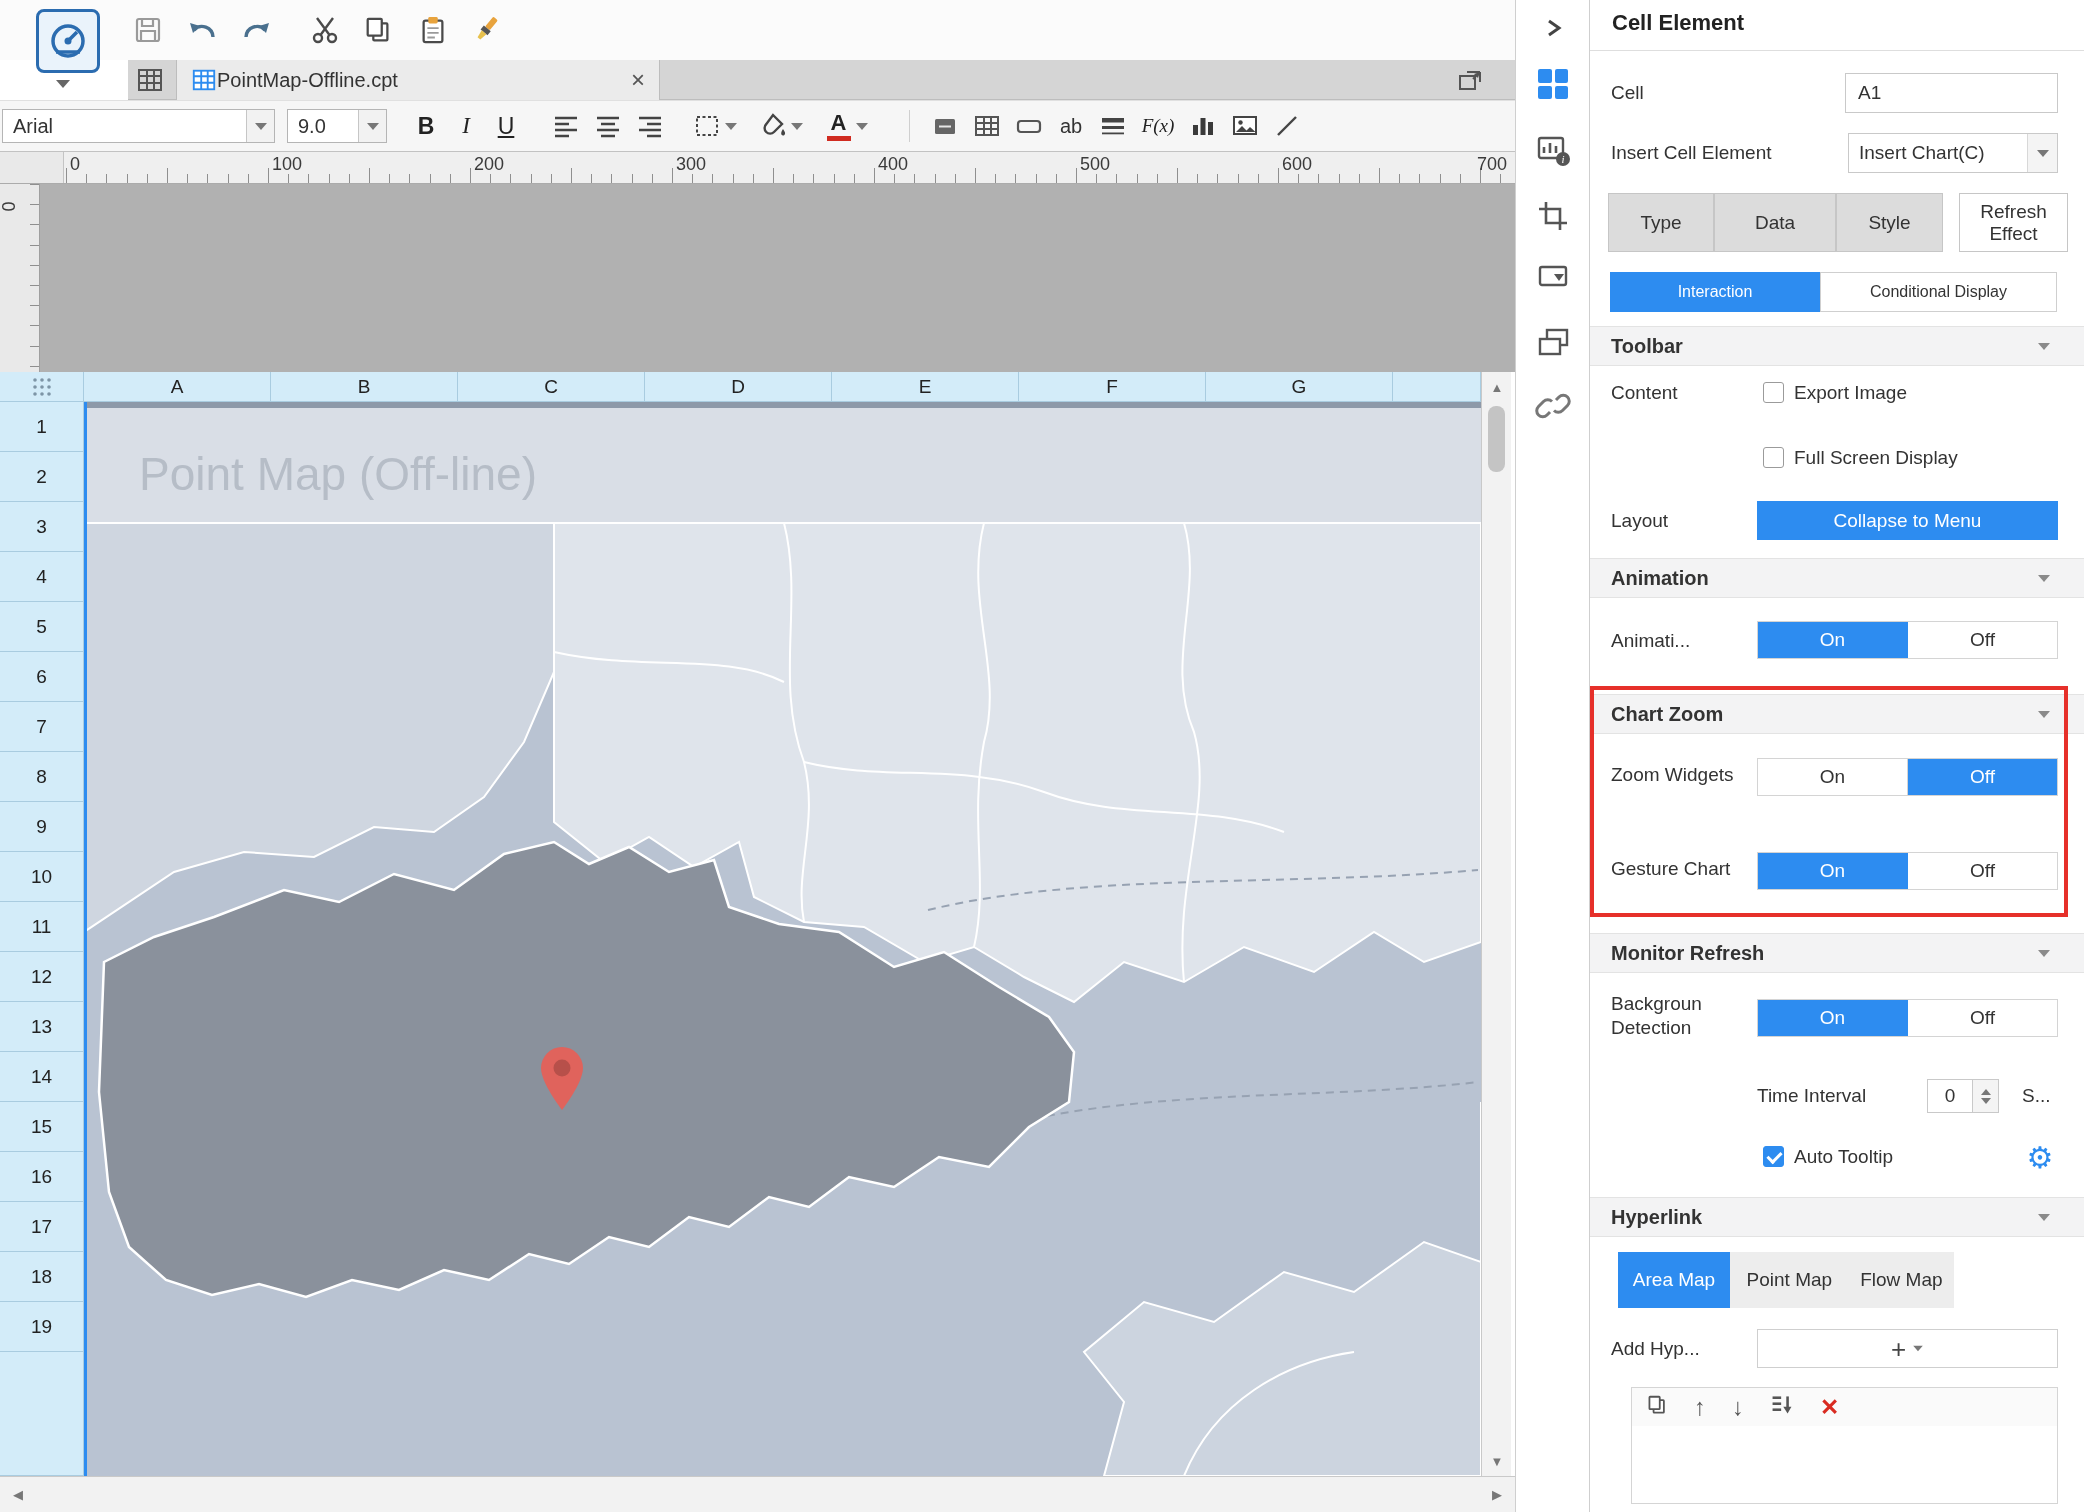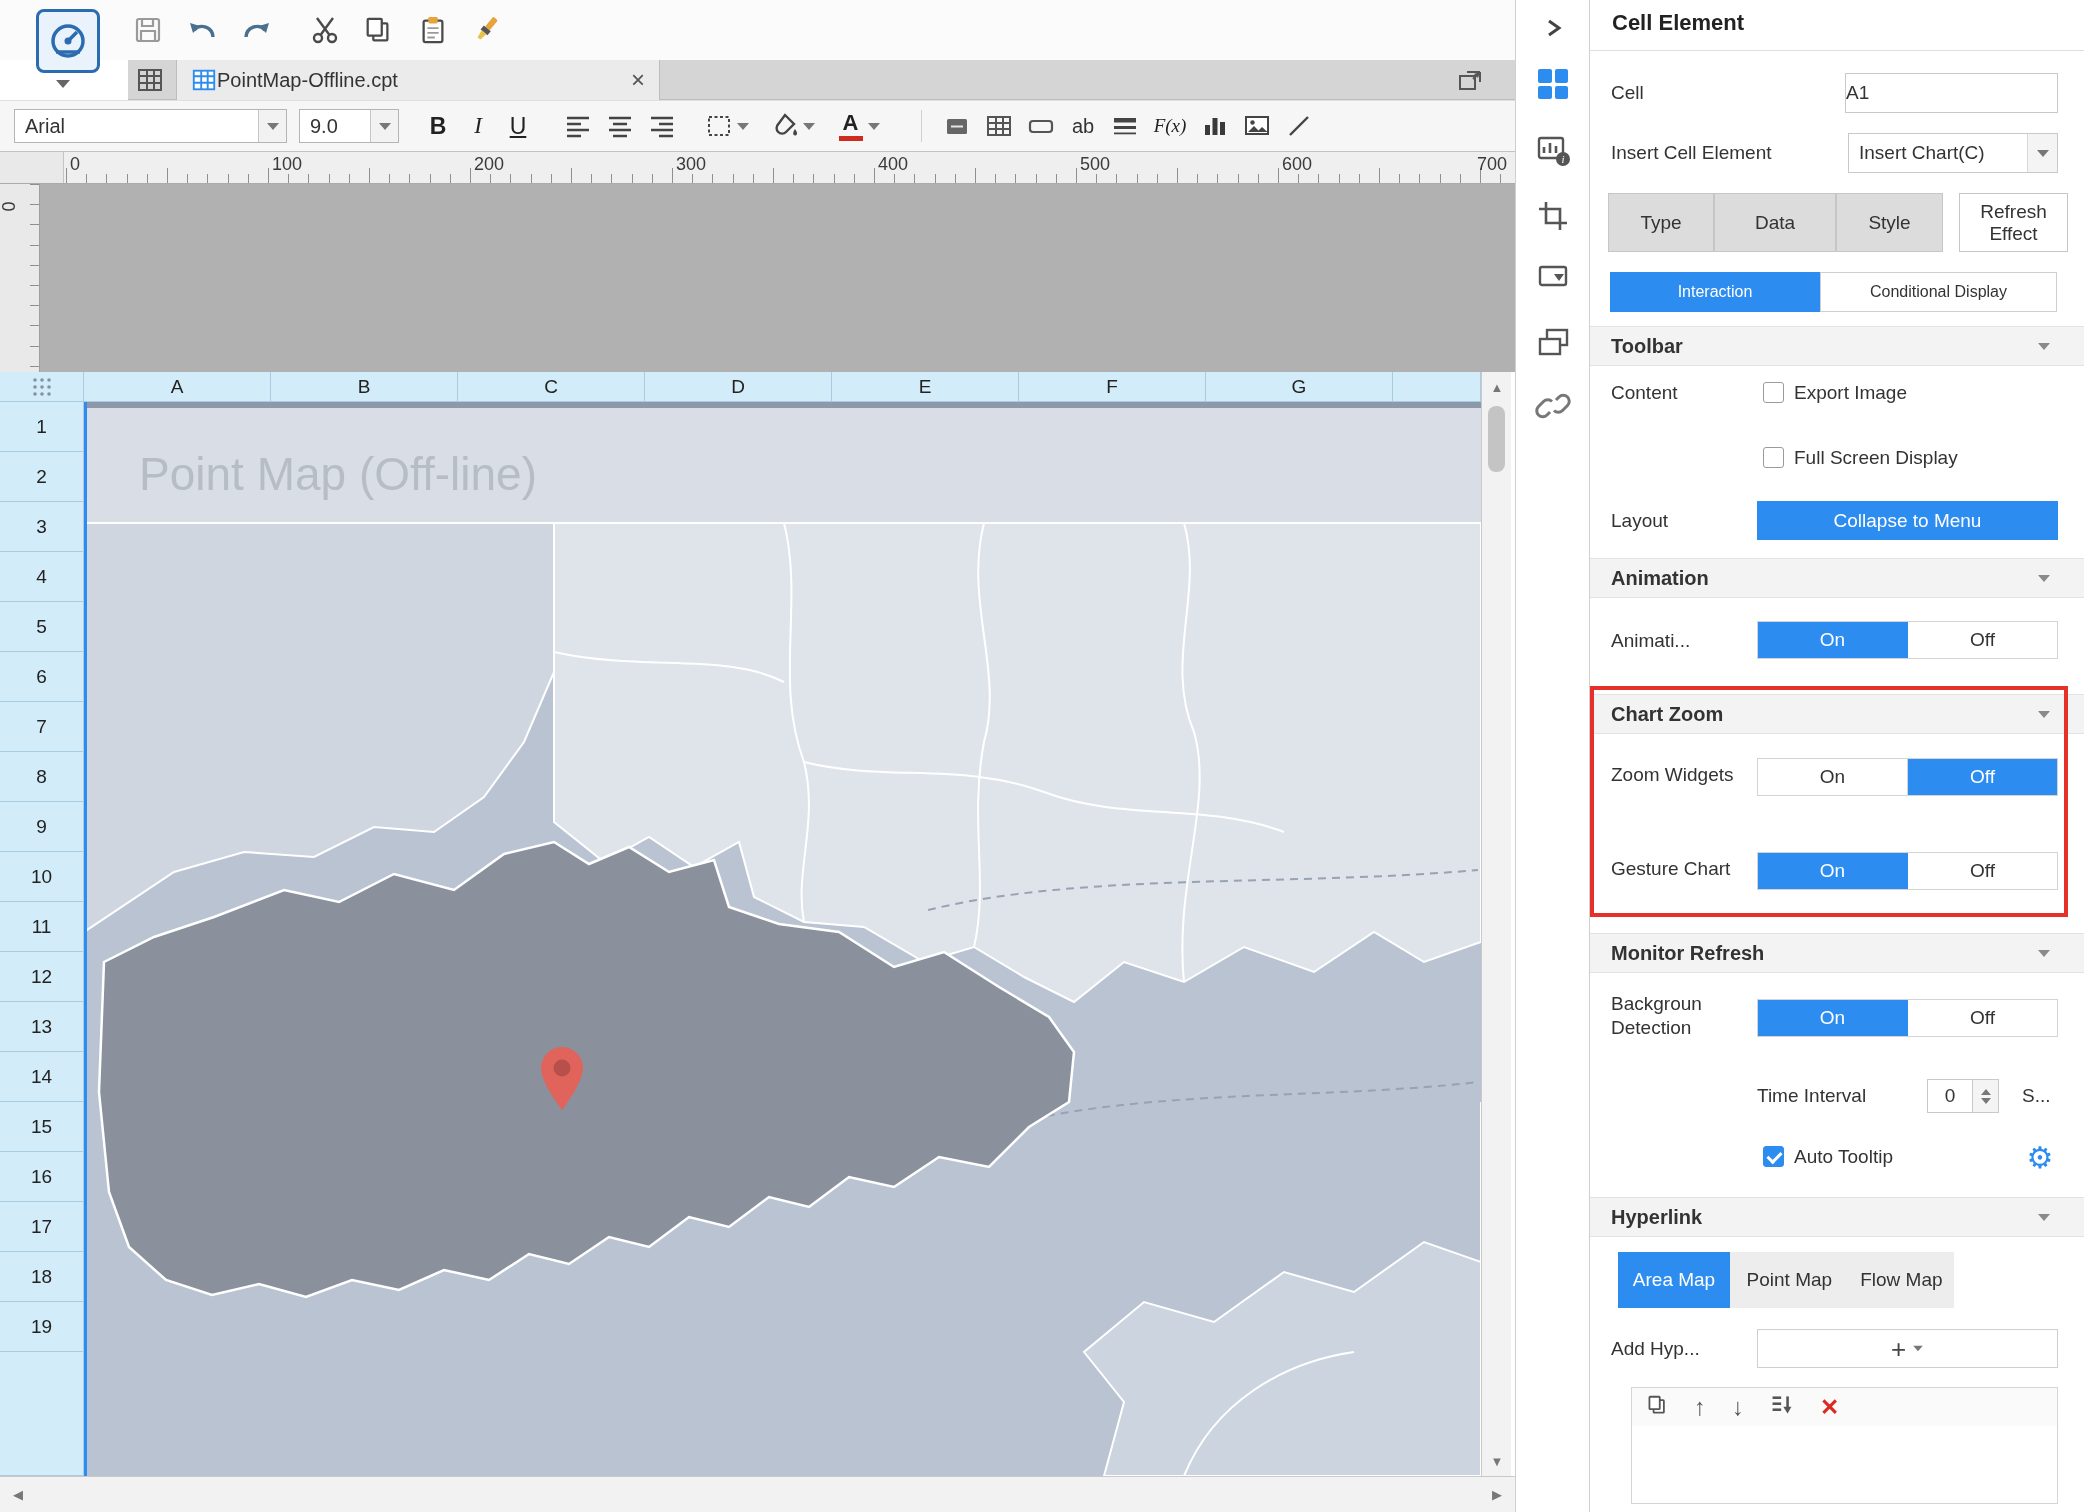--- a/index.html
+++ b/index.html
@@ -15,21 +15,21 @@
   .app-icon{position:absolute;left:36px;top:9px;width:64px;height:64px;border:3px solid #2b6cb0;border-radius:8px;background:#eaf3fb;display:flex;align-items:center;justify-content:center;}
   .app-caret{position:absolute;left:56px;top:80px;width:0;height:0;border-left:7px solid transparent;border-right:7px solid transparent;border-top:8px solid #666;}
 
   
   .tab-bar{position:absolute;left:128px;top:60px;width:1387px;height:40px;background:#d5d5d5;border-bottom:1px solid #bdbdbd;}
   .tab{position:absolute;left:48px;top:0;width:484px;height:40px;background:#ebebeb;border-right:1px solid #bdbdbd;border-left:1px solid #bdbdbd;display:flex;align-items:center;padding:0 14px;}
   .tab-title{font-size:20px;color:#333;}
   .tab-close{margin-left:auto;font-size:24px;color:#555;cursor:pointer;line-height:1;}
 
   
-  .fmt-bar{position:absolute;left:0;top:100px;width:1515px;height:52px;background:#f6f6f6;border-top:1px solid #e0e0e0;border-bottom:1px solid #c2c2c2;display:flex;align-items:center;padding-left:14px;}
+  .fmt-bar{position:absolute;left:0;top:100px;width:1515px;height:52px;background:#f6f6f6;border-top:1px solid #e0e0e0;border-bottom:1px solid #c2c2c2;display:flex;align-items:center;padding-left:2px;}
   .select-box{height:34px;background:#fff;border:1px solid #b5b5b5;display:flex;align-items:center;font-size:20px;color:#333;}
   .select-box .val{padding-left:10px;flex:1;}
   .select-box .dd-seg{width:28px;height:100%;border-left:1px solid #c6c6c6;display:flex;align-items:center;justify-content:center;background:#f2f2f2;}
   .caret-d{width:0;height:0;border-left:6px solid transparent;border-right:6px solid transparent;border-top:7px solid #777;}
   .fbtn{height:40px;display:flex;align-items:center;justify-content:center;cursor:pointer;}
   .b-b{font-weight:bold;font-size:23px;color:#222;}
   .b-i{font-style:italic;font-family:"Liberation Serif",serif;font-size:23px;color:#222;}
   .b-u{text-decoration:underline;font-size:23px;color:#222;}
   .fc-a{font-size:22px;font-weight:bold;color:#222;line-height:1;}
   .fc-bar{width:24px;height:5px;background:#d02b20;margin-top:2px;}
@@ -66,21 +66,21 @@
   .icon-strip{position:absolute;left:1515px;top:0;width:75px;height:1512px;background:#fff;border-left:1px solid #cfcfcf;border-right:1px solid #cfcfcf;}
   .strip-icon{position:absolute;left:50%;transform:translateX(-50%);width:44px;height:44px;display:flex;align-items:center;justify-content:center;cursor:pointer;}
 
   
   .panel{position:absolute;left:1590px;top:0;width:494px;height:1512px;background:#fff;}
   .p-title{position:absolute;left:22px;top:10px;font-size:22px;font-weight:700;color:#222;}
   .p-divider{position:absolute;left:0;top:50px;width:494px;height:1px;background:#dedede;}
   .p-lbl{position:absolute;left:21px;height:40px;display:flex;align-items:center;font-size:19px;color:#333;}
   .p-hdr{position:absolute;left:0;width:494px;height:40px;background:#f3f3f4;border-top:1px solid #e3e3e3;border-bottom:1px solid #e3e3e3;display:flex;align-items:center;padding-left:21px;font-size:20px;font-weight:600;color:#333;}
   .p-hdr .caret-d{position:absolute;right:34px;border-top-color:#8a8a8a;}
-  .inp{position:absolute;border:1px solid #c9c9c9;background:#fff;font-size:19px;color:#333;padding-left:0;font-family:"Liberation Sans",sans-serif;}
+  .inp{position:absolute;border:1px solid #c9c9c9;background:#fff;font-size:19px;color:#333;padding-left:12px;font-family:"Liberation Sans",sans-serif;}
   .dd{position:absolute;border:1px solid #c9c9c9;background:#fff;display:flex;align-items:center;font-size:19px;color:#333;}
   .dd .val{padding-left:10px;flex:1;white-space:nowrap;}
   .dd .dd-seg{width:30px;height:100%;display:flex;align-items:center;justify-content:center;border-left:1px solid #d8d8d8;background:#f4f4f4;}
   .ptab{position:absolute;top:193px;height:59px;border:1px solid #c6c6c6;background:#dcdcdc;display:flex;align-items:center;justify-content:center;text-align:center;font-size:19px;color:#333;cursor:pointer;line-height:1.15;}
   .ptab.sel{background:#fff;}
   .stab{position:absolute;top:272px;height:40px;display:flex;align-items:center;justify-content:center;font-size:16px;cursor:pointer;}
   .toggle{position:absolute;left:167px;width:301px;height:38px;display:flex;border:1px solid #d4d4d4;background:#fff;}
   .toggle span{flex:1;display:flex;align-items:center;justify-content:center;font-size:19px;color:#333;cursor:pointer;}
   .toggle span:first-child{border-right:1px solid #d4d4d4;}
   .toggle span.sel{background:var(--blue);color:#fff;border-color:var(--blue);}

